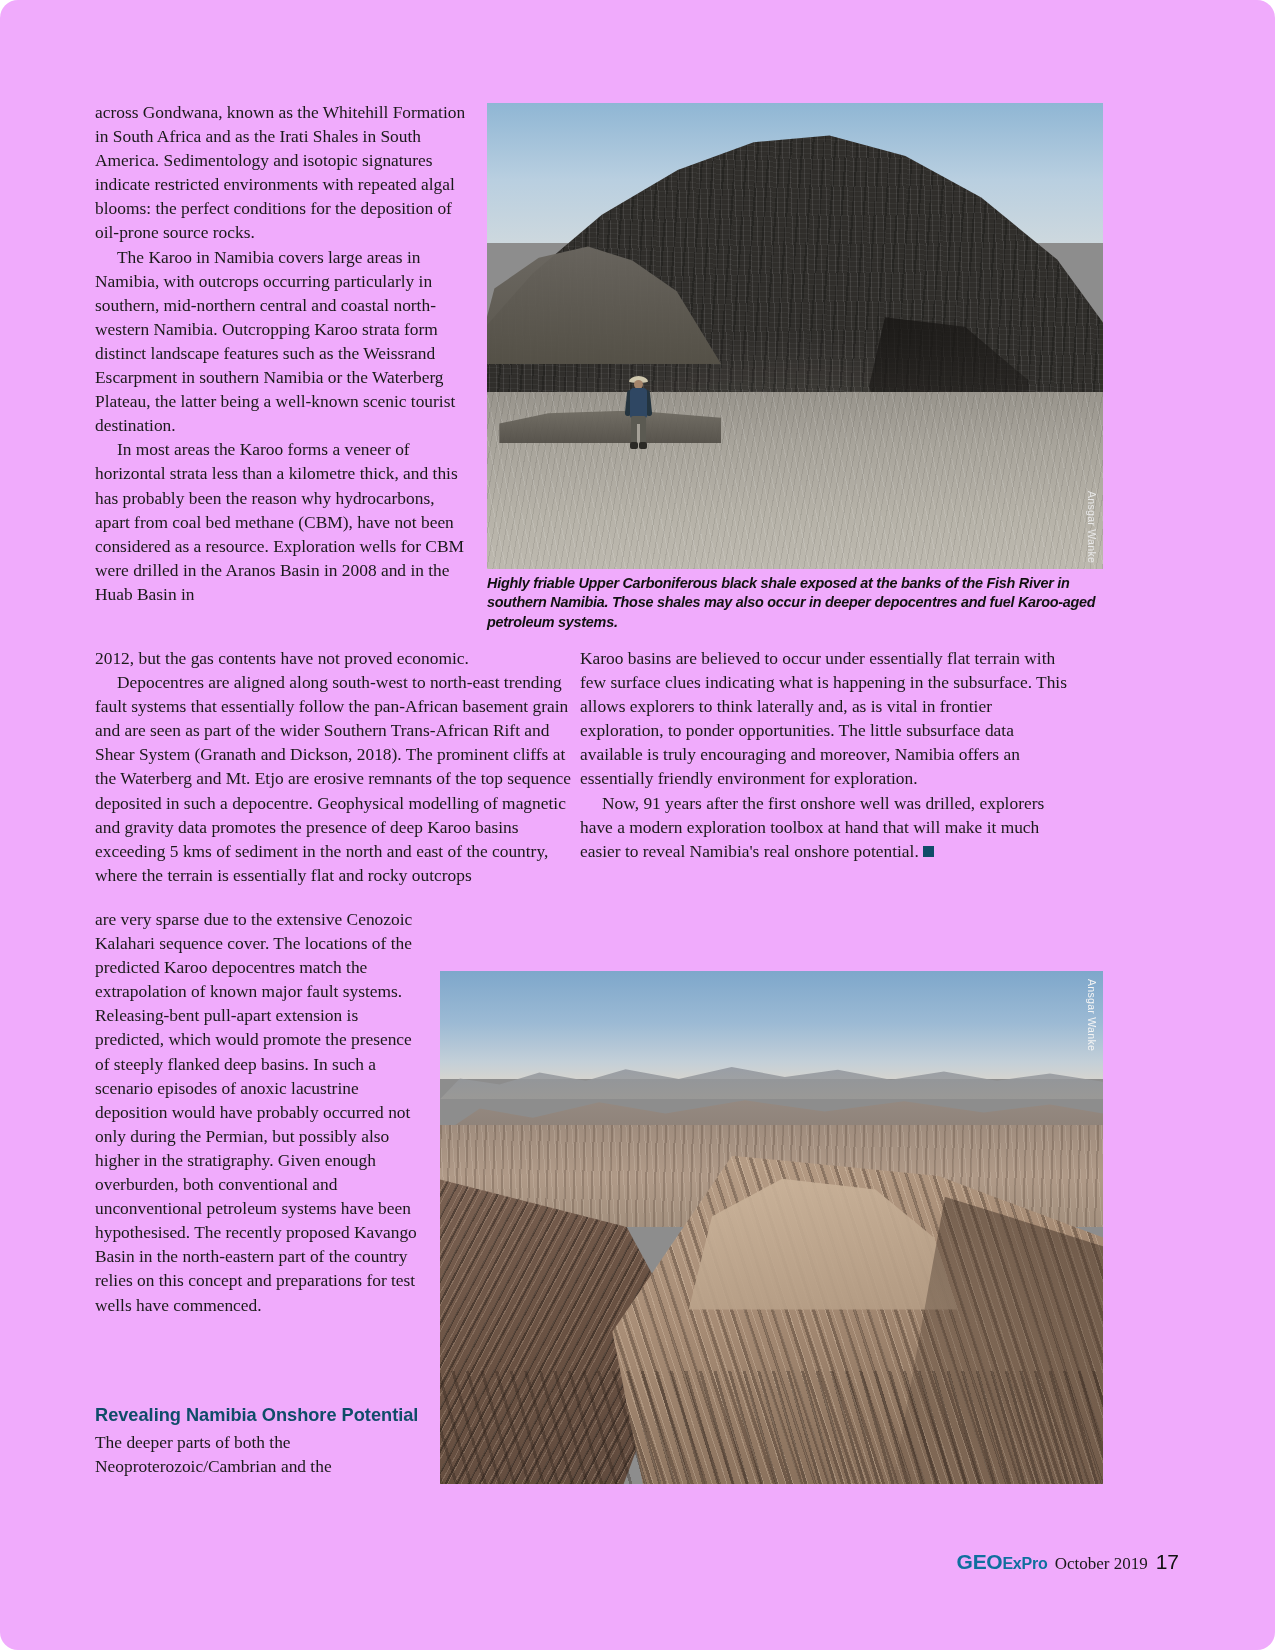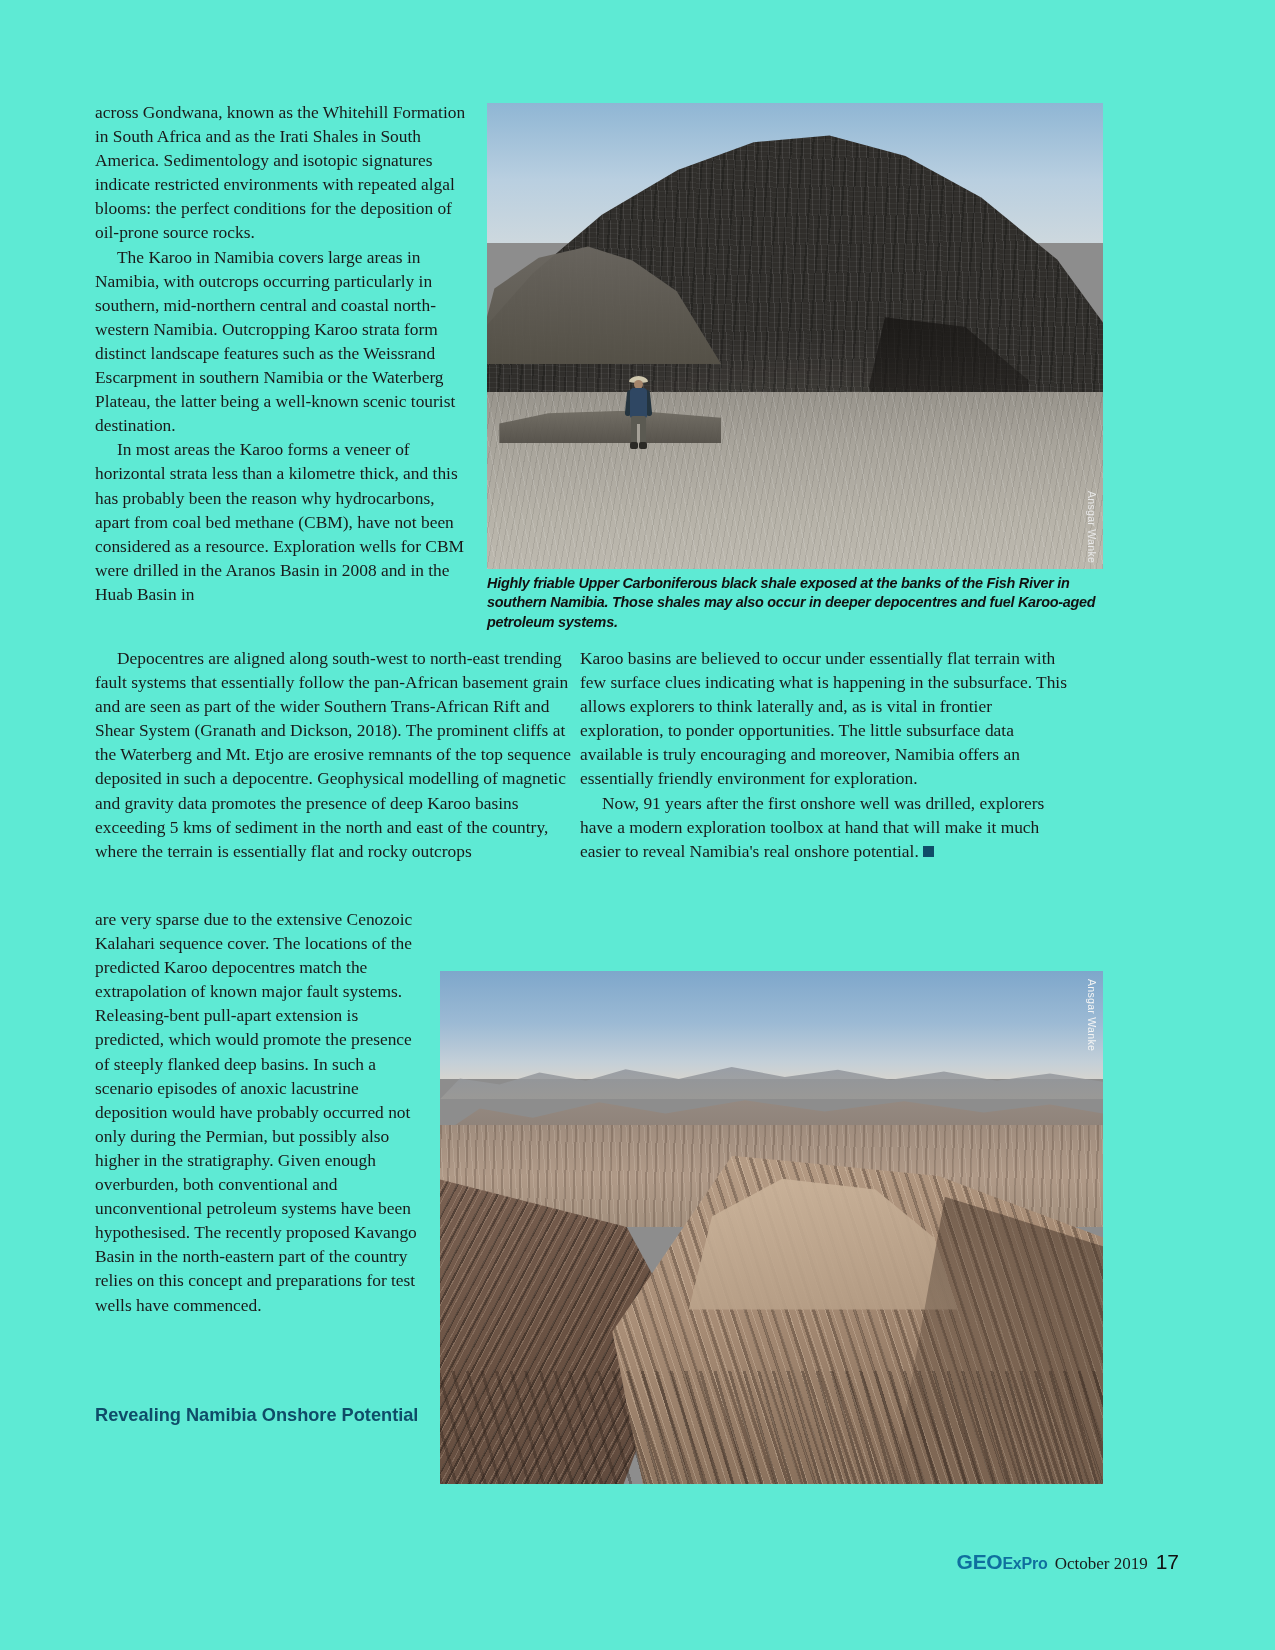--- a/index.html
+++ b/index.html
@@ -4,23 +4,24 @@
 <style>
   html, body {
     margin: 0;
     padding: 0;
     background: #ffffff;
   }
   .page {
     position: relative;
     width: 1275px;
     height: 1650px;
-    background: #5eead4;
+    background: #f0abfc;
     font-family: "Liberation Serif", "DejaVu Serif", serif;
     overflow: hidden;
+    border-radius: 18px;
   }
 
   
   .body-text {
     position: absolute;
     color: #1a1a1a;
     font-family: "Liberation Serif", "DejaVu Serif", serif;
     font-size: 17.4px;
     line-height: 24.1px;
     text-align: left;
@@ -340,28 +341,32 @@
       <div class="p1-leg-gap"></div>
       <div class="p1-boot-l"></div>
       <div class="p1-boot-r"></div>
     </div>
     <div class="photo-credit" id="credit-1">Ansgar Wanke</div>
   </div>
 
   <div class="caption" id="caption-1">Highly friable Upper Carboniferous black shale exposed at the banks of the Fish River in southern Namibia. Those shales may also occur in deeper depocentres and fuel Karoo-aged petroleum systems.</div>
 
   <div class="body-text" id="col-left-wide">
+    <p>2012, but the gas contents have not proved economic.</p>
     <p class="indent">Depocentres are aligned along south-west to north-east trending fault systems that essentially follow the pan-African basement grain and are seen as part of the wider Southern Trans-African Rift and Shear System (Granath and Dickson, 2018). The prominent cliffs at the Waterberg and Mt. Etjo are erosive remnants of the top sequence deposited in such a depocentre. Geophysical modelling of magnetic and gravity data promotes the presence of deep Karoo basins exceeding 5 kms of sediment in the north and east of the country, where the terrain is essentially flat and rocky outcrops</p>
   </div>
 
   <div class="body-text" id="col-left-bottom">
     <p>are very sparse due to the extensive Cenozoic Kalahari sequence cover. The locations of the predicted Karoo depocentres match the extrapolation of known major fault systems. Releasing-bent pull-apart extension is predicted, which would promote the presence of steeply flanked deep basins. In such a scenario episodes of anoxic lacustrine deposition would have probably occurred not only during the Permian, but possibly also higher in the stratigraphy. Given enough overburden, both conventional and unconventional petroleum systems have been hypothesised. The recently proposed Kavango Basin in the north-eastern part of the country relies on this concept and preparations for test wells have commenced.</p>
   </div>
 
   <div class="section-heading">Revealing Namibia Onshore Potential</div>
+  <div class="body-text" id="heading-trailer">
+    <p>The deeper parts of both the Neoproterozoic/Cambrian and the</p>
+  </div>
 
   <div class="body-text" id="col-right">
     <p>Karoo basins are believed to occur under essentially flat terrain with few surface clues indicating what is happening in the subsurface. This allows explorers to think laterally and, as is vital in frontier exploration, to ponder opportunities. The little subsurface data available is truly encouraging and moreover, Namibia offers an essentially friendly environment for exploration.</p>
     <p class="indent"><span>Now, 91 years after the first onshore well was drilled, explorers have a modern exploration toolbox at hand that will make it much easier to reveal Namibia's real onshore potential.</span><span class="end-mark"></span></p>
   </div>
 
 
   <div class="photo-frame" id="photo-2">
     <div class="p2-sky"></div>
     <div class="p2-far-range"></div>

